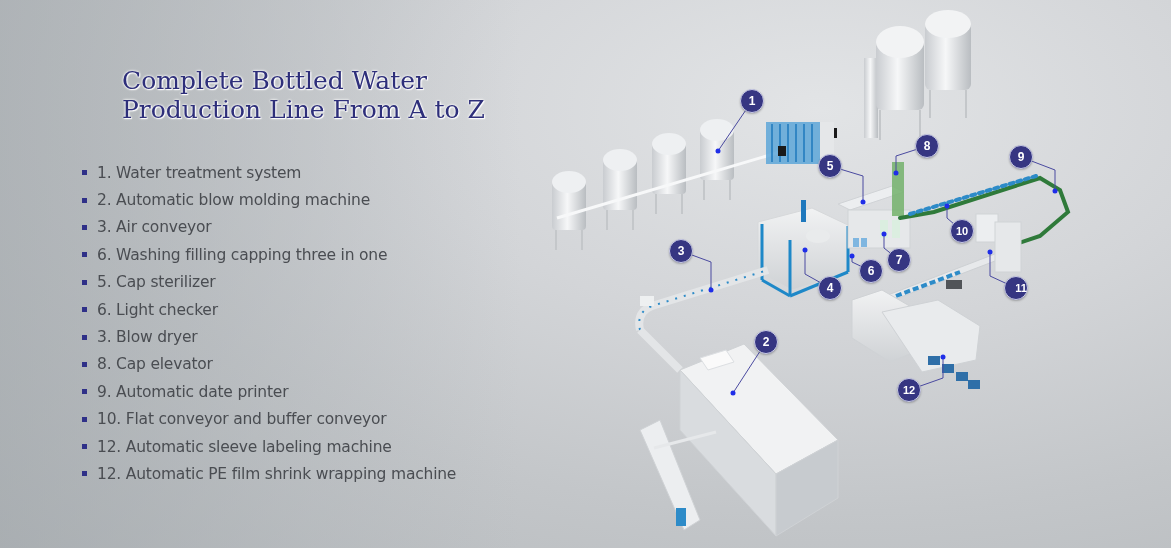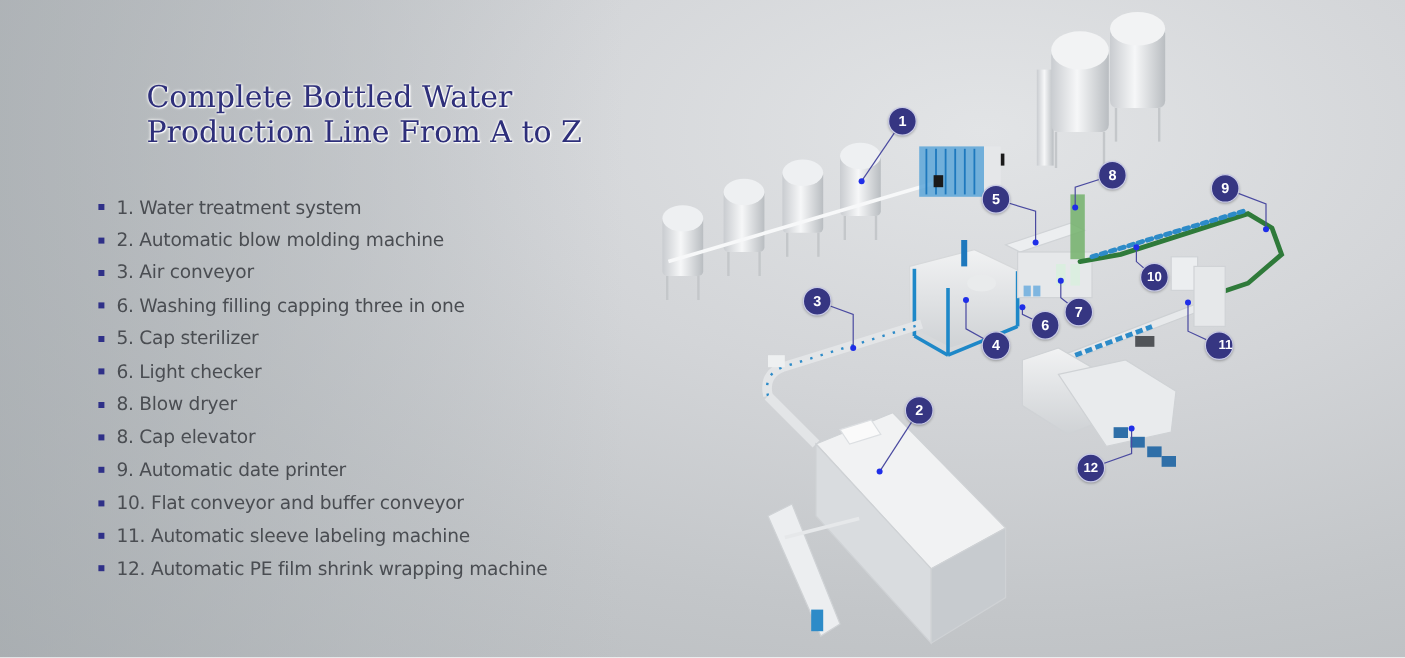--- a/index.html
+++ b/index.html
@@ -256,36 +256,36 @@
     <li>
         <span class="bullet"></span>
         <span class="item-text">5. Cap sterilizer</span>
       </li>
     <li>
         <span class="bullet"></span>
         <span class="item-text">6. Light checker</span>
       </li>
     <li>
         <span class="bullet"></span>
-        <span class="item-text">8. Blow dryer</span>
+        <span class="item-text">3. Blow dryer</span>
       </li>
     <li>
         <span class="bullet"></span>
         <span class="item-text">8. Cap elevator</span>
       </li>
     <li>
         <span class="bullet"></span>
         <span class="item-text">9. Automatic date printer</span>
       </li>
     <li>
         <span class="bullet"></span>
         <span class="item-text">10. Flat conveyor and buffer conveyor</span>
       </li>
     <li>
         <span class="bullet"></span>
-        <span class="item-text">11. Automatic sleeve labeling machine</span>
+        <span class="item-text">12. Automatic sleeve labeling machine</span>
       </li>
     <li>
         <span class="bullet"></span>
         <span class="item-text">12. Automatic PE film shrink wrapping machine</span>
       </li>
   </ul>
 </div>
 
 </body></html>

